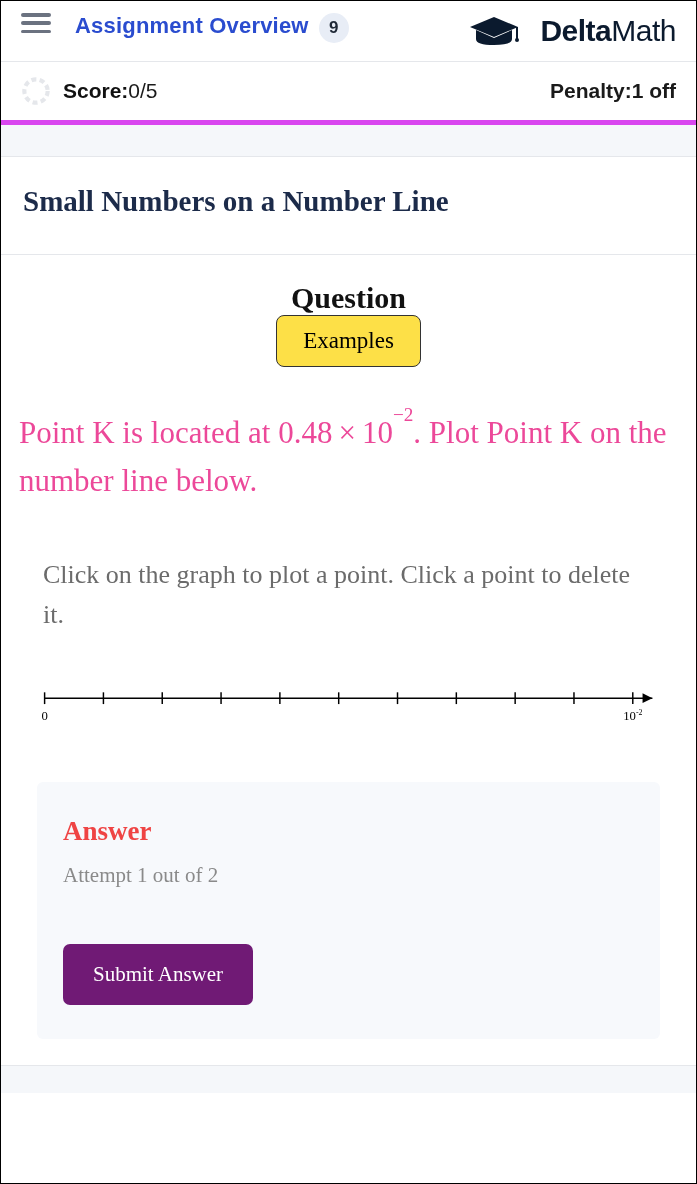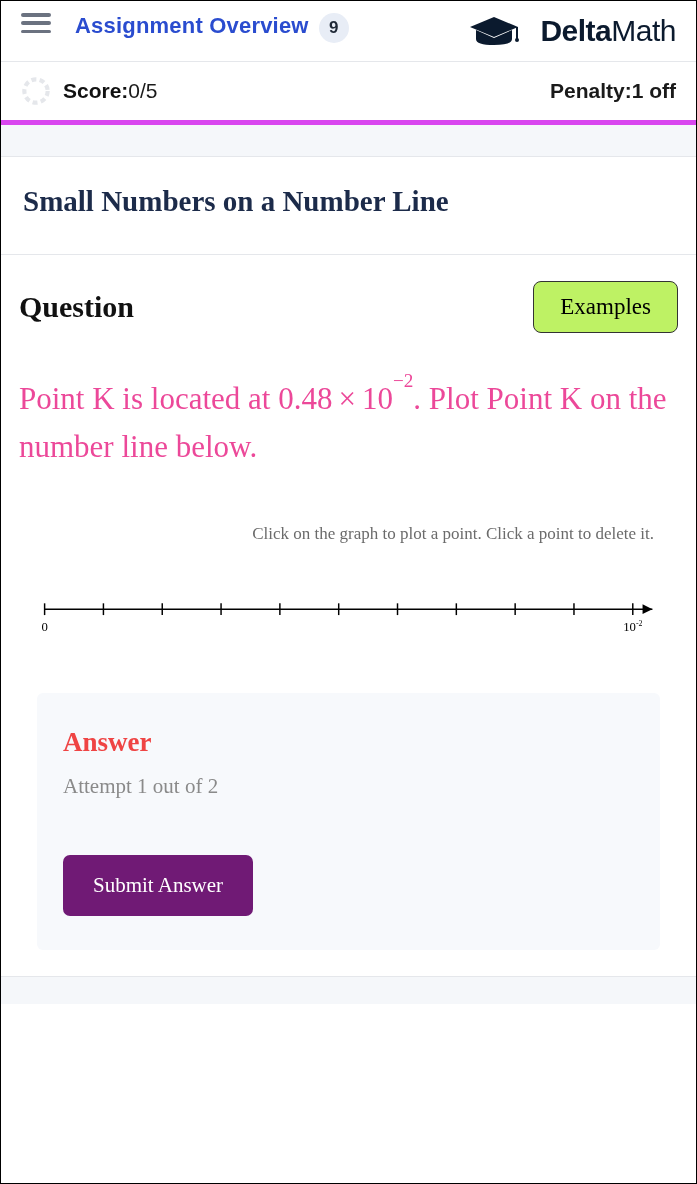--- a/index.html
+++ b/index.html
@@ -102,52 +102,53 @@
 
   
   .question-area {
     padding: 26px 18px 0 18px;
   }
   .question-header {
     display: flex;
     align-items: center;
     justify-content: space-between;
     margin-bottom: 42px;
+    flex-direction: column;
   }
   .question-heading {
     font-family: Georgia, serif;
     font-weight: 700;
     font-size: 30px;
     color: #111;
   }
   .examples-btn {
     border: 1.5px solid #333;
     border-radius: 8px;
     padding: 12px 26px;
     font-family: Georgia, serif;
     font-size: 23px;
-    background: #bef264;
+    background: #fde047;
     cursor: pointer;
   }
 
   .question-body {
     font-family: Georgia, serif;
     font-size: 31px;
     line-height: 1.55;
     color: #ec4899;
     margin-bottom: 50px;
   }
   .math { font-family: Georgia, serif; }
   .times { padding: 0 6px; }
   sup { font-size: 0.62em; position: relative; top: -0.55em; }
 
   .instruction {
-    text-align: right;
-    font-family: Georgia, serif;
-    font-size: 17px;
+    text-align: left;
+    font-family: Georgia, serif;
+    font-size: 26px;
     color: #6b6b6b;
     line-height: 1.55;
     padding: 0 24px;
     margin-bottom: 42px;
   }
 
   
   .numberline-wrap {
     padding: 0 6px 40px 6px;
   }

